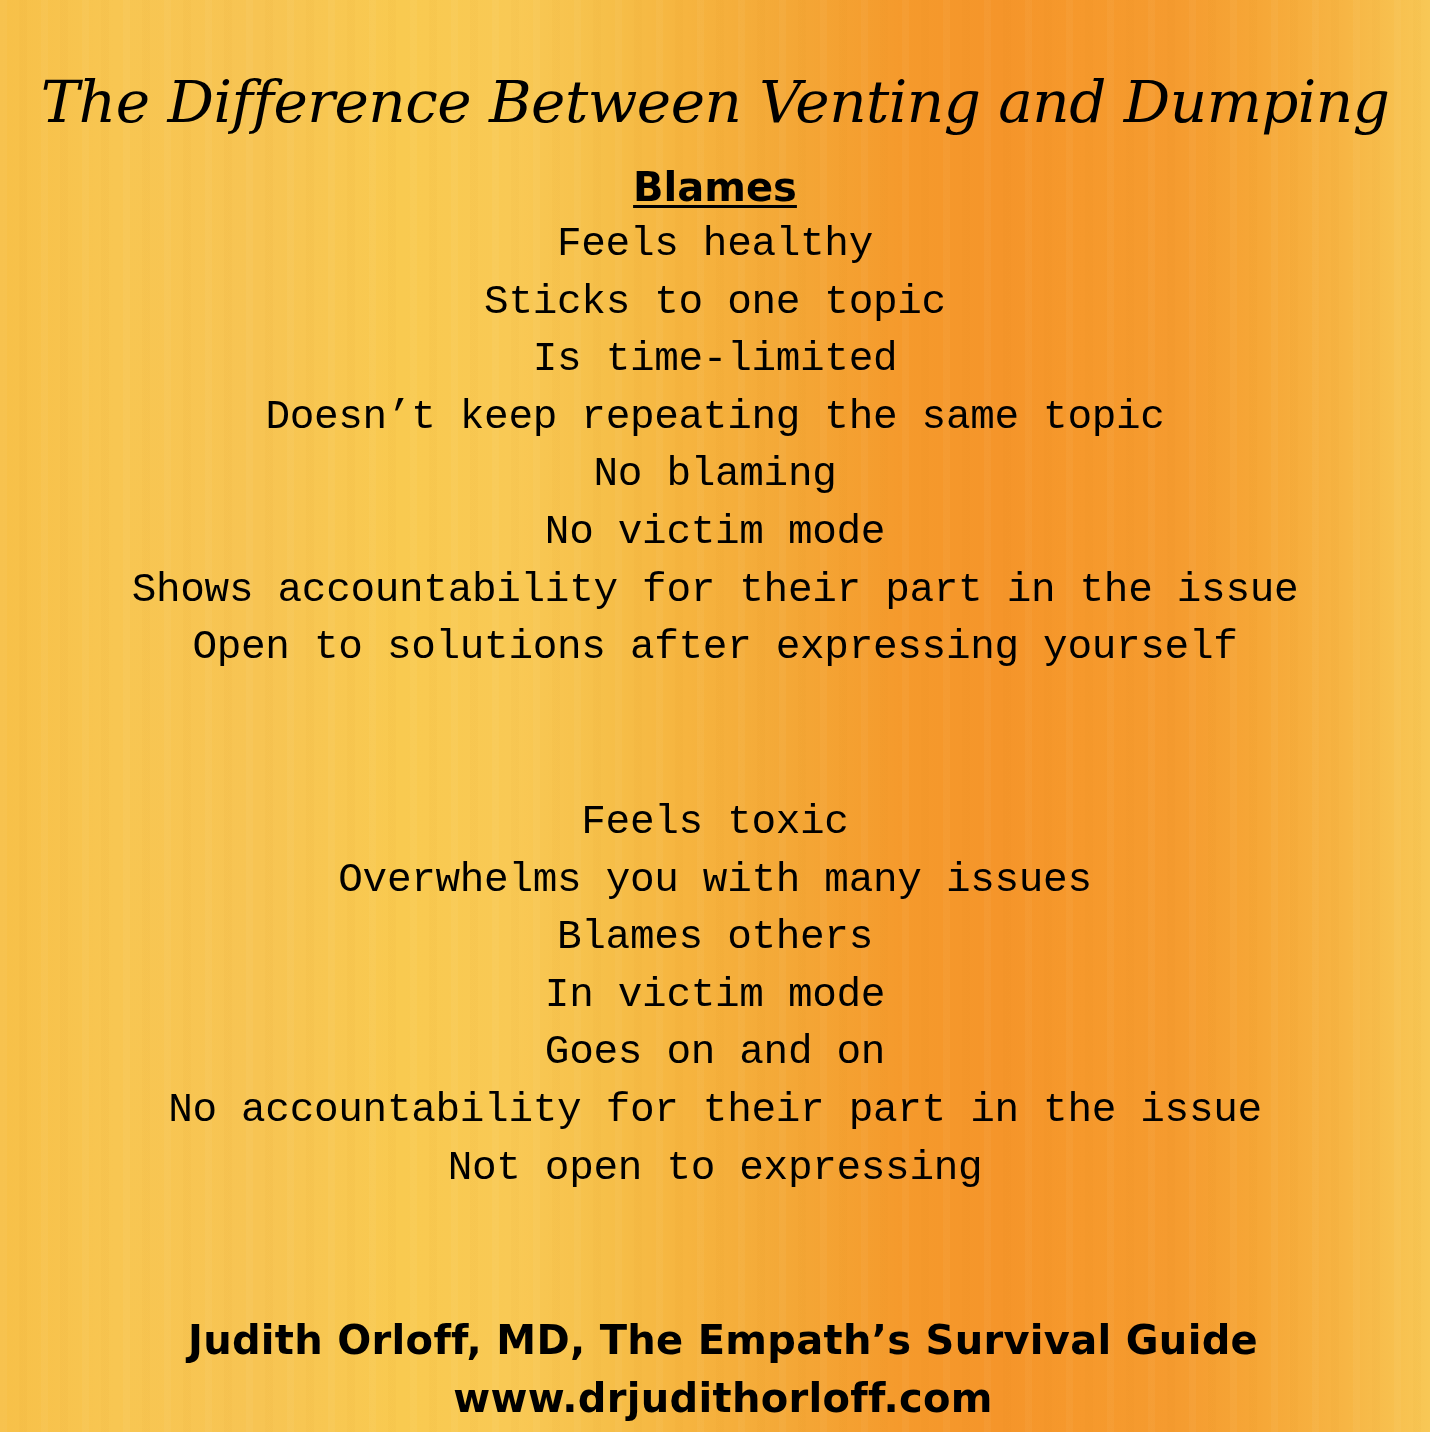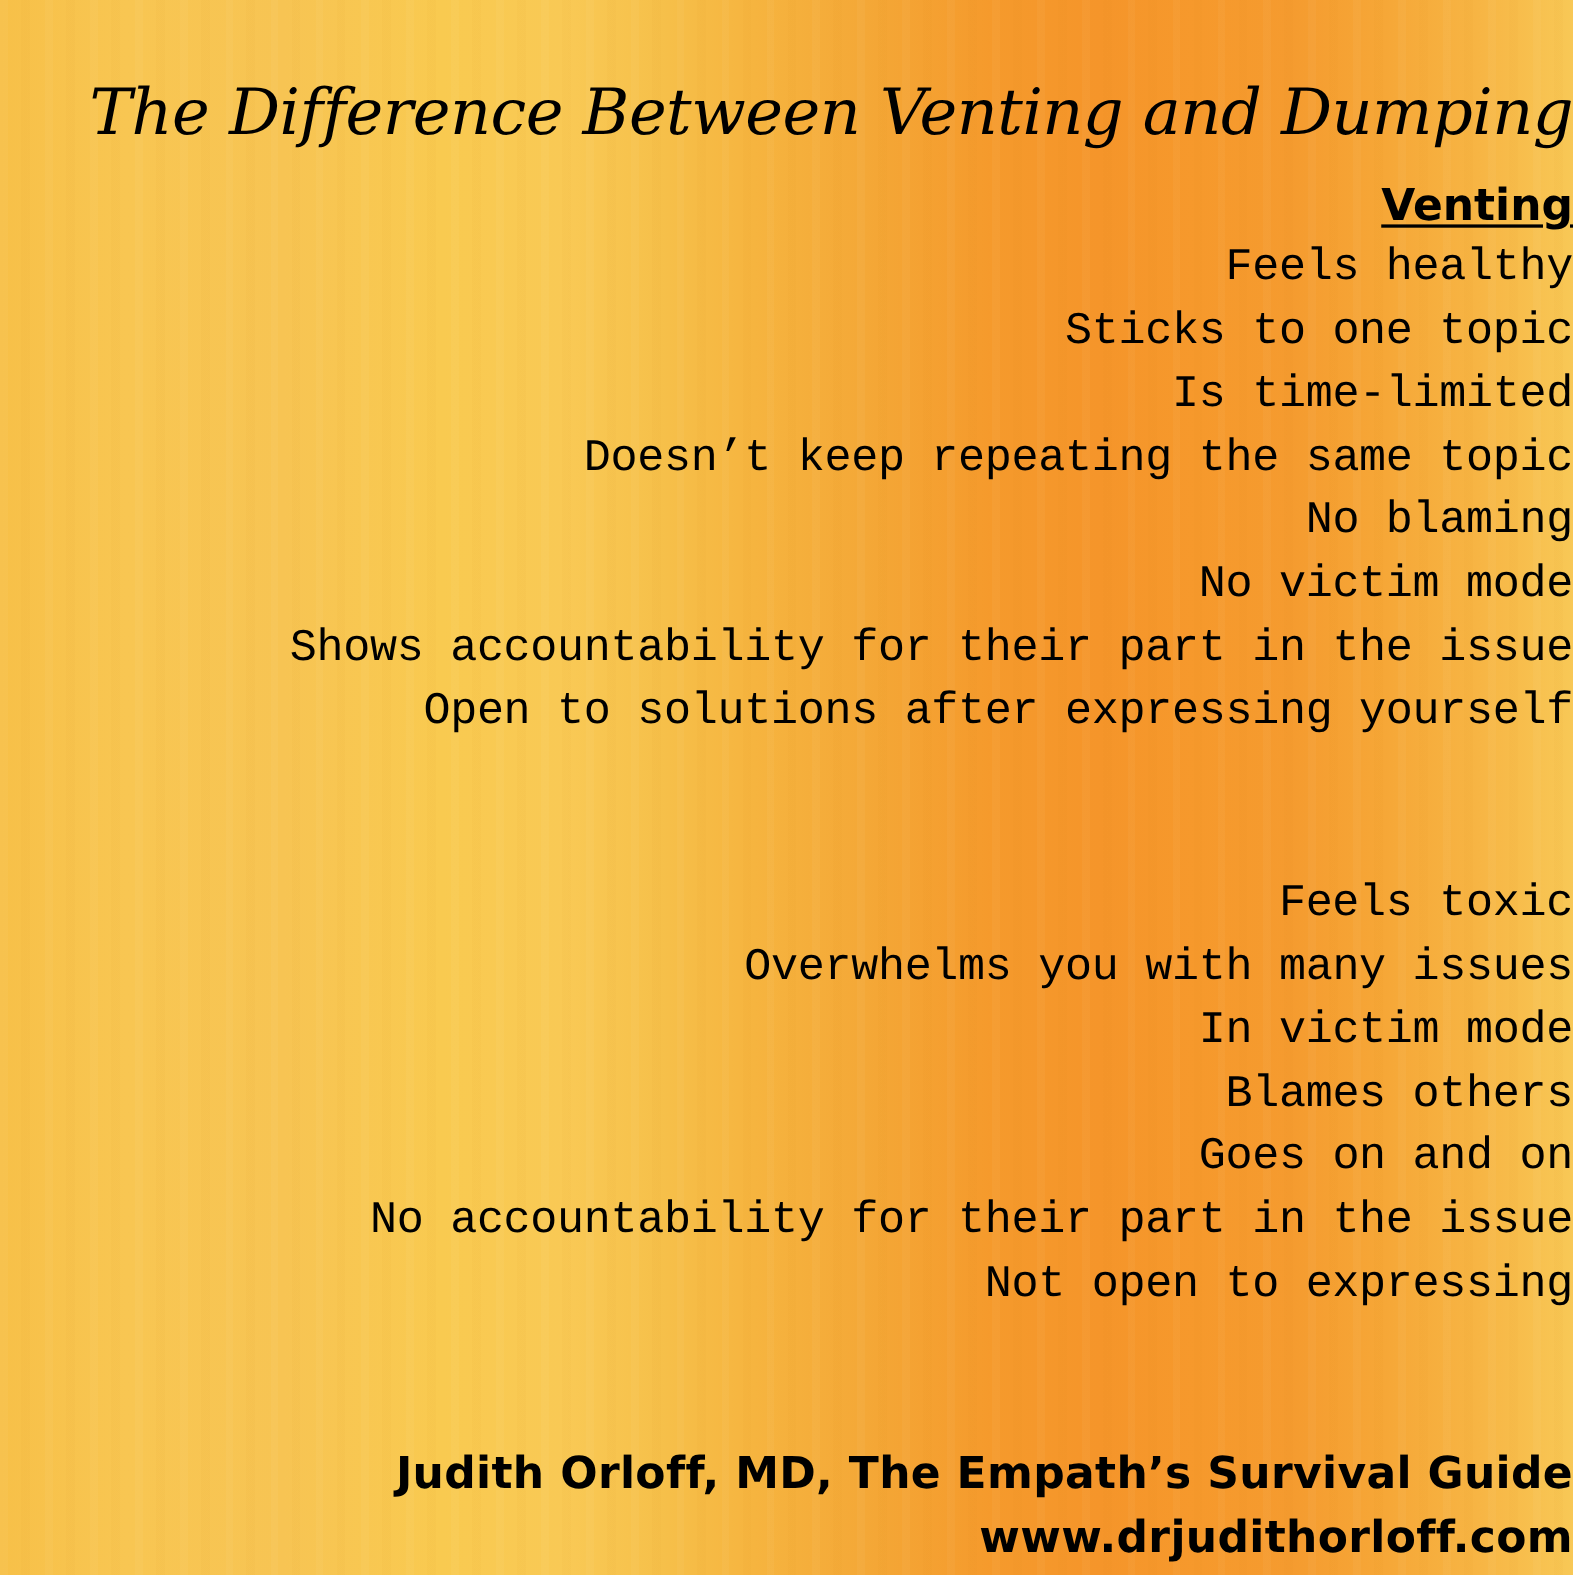--- a/index.html
+++ b/index.html
@@ -12,21 +12,21 @@
     color: #000;
   }
   .streaks {
     position: absolute; inset: 0; pointer-events: none;
     background: repeating-linear-gradient(90deg,
       rgba(255,255,255,0.035) 0px, rgba(255,255,255,0.035) 7px,
       rgba(0,0,0,0.0) 7px, rgba(0,0,0,0.0) 19px,
       rgba(200,120,0,0.03) 19px, rgba(200,120,0,0.03) 27px,
       rgba(0,0,0,0) 27px, rgba(0,0,0,0) 41px);
   }
-  .content { position: absolute; inset: 0; text-align: right; border-radius: 21px; }
+  .content { position: absolute; inset: 0; text-align: center; border-radius: 21px; }
   .title {
     position: absolute; left: 0; right: 0; top: 62px;
     font-family: "DejaVu Serif", serif; font-style: italic;
     font-size: 58px; line-height: 80px; letter-spacing: -0.5px;
   }
   .heading {
     position: absolute; left: 0; right: 0;
     font-family: "DejaVu Sans", sans-serif; font-weight: bold;
     font-size: 40px; line-height: 50px;
   }
@@ -44,38 +44,38 @@
 </style>
 </head>
 <body>
 
 <div class="streaks"></div>
 
 <div class="content">
   <h1 class="title" style="margin:0;font-weight:normal;">The Difference Between Venting and Dumping</h1>
 
   <div class="heading" style="top:162px;">
-    <span>Venting</span>
+    <span>Blames</span>
   </div>
   <ul class="list" style="top:216px;">
     <li>Feels healthy</li>
     <li>Sticks to one topic</li>
     <li>Is time-limited</li>
     <li>Doesn’t keep repeating the same topic</li>
     <li>No blaming</li>
     <li>No victim mode</li>
     <li>Shows accountability for their part in the issue</li>
     <li>Open to solutions after expressing yourself</li>
   </ul>
 
   <ul class="list" style="top:794px;">
     <li>Feels toxic</li>
     <li>Overwhelms you with many issues</li>
+    <li>Blames others</li>
     <li>In victim mode</li>
-    <li>Blames others</li>
     <li>Goes on and on</li>
     <li>No accountability for their part in the issue</li>
     <li>Not open to expressing</li>
   </ul>
 
   <div class="footer" style="top:1311px;">Judith Orloff, MD, The Empath’s Survival Guide</div>
   <div class="footer" style="top:1369px;">www.drjudithorloff.com</div>
 </div>
 
 </body></html>

